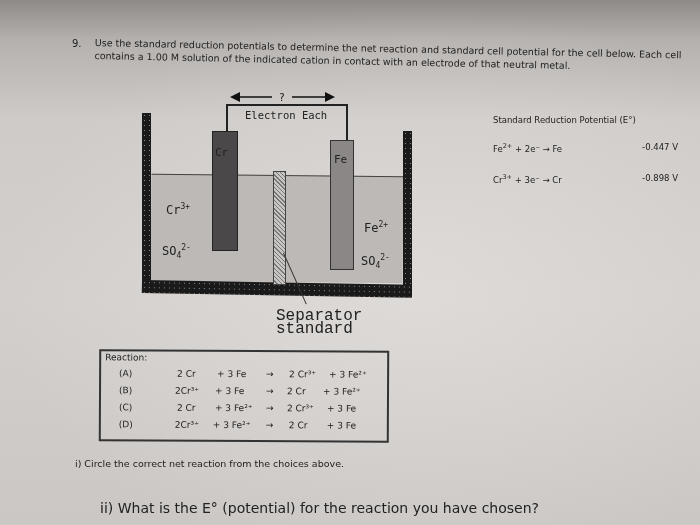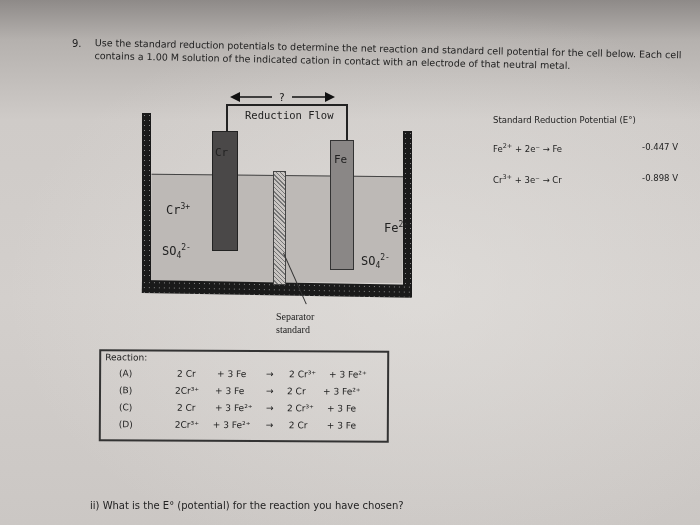--- a/index.html
+++ b/index.html
@@ -25,35 +25,35 @@
   .tank-bottom { position:absolute; left:142px; top:280px; width:270px; height:13px; background:#1a1a1a; transform:rotate(1deg); transform-origin:left top; }
   .dots { background-image: radial-gradient(#888 0.8px, transparent 1px); background-size:5px 5px; }
   .solution { position:absolute; left:151px; top:175px; width:252px; height:106px; background:#bdb9b6; border-top:1px solid #444; transform:rotate(0.6deg); }
   .electrode-cr { position:absolute; left:212px; top:131px; width:24px; height:118px; background:#4a4848; border:1px solid #222; }
   .electrode-fe { position:absolute; left:330px; top:140px; width:22px; height:128px; background:#8a8786; border:1px solid #333; }
   .el-label { position:absolute; font-size:11px; font-family:"DejaVu Sans Mono", monospace; }
   .separator { position:absolute; left:273px; top:171px; width:11px; height:112px; background: repeating-linear-gradient(45deg, #c9c5c2 0 2px, #777 2px 3px); border:1px solid #444; }
   .ion { position:absolute; font-size:12px; font-family:"DejaVu Sans Mono", monospace; }
   .ion sup { font-size:8px; }
   .ion sub { font-size:8px; }
-  .sep-label { position:absolute; left:276px; top:310px; font-size:10px; line-height:13px; font-family:Liberation Serif, serif; }
+  .sep-label { position:absolute; left:276px; top:310px; font-size:16px; line-height:13px; font-family:Liberation Mono, monospace; }
   .sep-line { position:absolute; left:283px; top:253px; width:1px; height:56px; background:#333; transform:rotate(-24deg); transform-origin:top; }
   
   .srp-title { position:absolute; left:493px; top:115px; font-size:8.5px; }
   .srp-row { position:absolute; left:493px; font-size:8.5px; width:185px; }
   .srp-row .eq { position:absolute; left:0; }
   .srp-row .val { position:absolute; right:0;margin-left:44px; }
   sup { font-size:6.5px; }
   
   .rxn-box { position:absolute; left:99px; top:350px; width:286px; height:88px; border:2px solid #333; transform:rotate(0.3deg); }
   .rxn-title { position:absolute; left:4px; top:1px; font-size:9px; }
   .rxn-row { position:absolute; left:0; width:286px; height:14px; font-size:9px; }
   .rxn-row span { position:absolute; }
   .q1 { position:absolute; left:75px; top:458px; font-size:9.5px; }
-  .q2 { position:absolute; left:90px; top:500px; font-size:10px; }
+  .q2 { position:absolute; left:100px; top:500px; font-size:14px; }
 </style>
 </head>
 <body>
 
 <div class="page">
 
   <div class="qnum">9.</div>
   <div class="intro">
     <span>Use the standard reduction potentials to determine the net reaction and standard cell potential for the cell below. Each cell</span>
     <span class="line2">contains a 1.00 M solution of the indicated cation in contact with an electrode of that neutral metal.</span>
@@ -61,38 +61,38 @@
 
   <div>
     <svg class="arrow" viewBox="0 0 105 12">
       <polygon points="0,6 10,1 10,11" fill="#111"></polygon>
       <line x1="8" y1="6" x2="42" y2="6" stroke="#111" stroke-width="1.5"></line>
       <line x1="62" y1="6" x2="96" y2="6" stroke="#111" stroke-width="1.5"></line>
       <polygon points="105,6 95,1 95,11" fill="#111"></polygon>
       <text x="52" y="10" font-size="10" text-anchor="middle" fill="#111">?</text>
     </svg>
     <div class="eflow-wire"></div>
-    <div class="eflow-label">Reduction Flow</div>
+    <div class="eflow-label">Electron Each</div>
 
     <div class="solution"></div>
     <div class="tank-left dots"></div>
     <div class="tank-right dots"></div>
     <div class="tank-bottom dots"></div>
 
     <div class="electrode-cr"></div>
     <div class="el-label" style="left:215px;top:146px;color:#222;">Cr</div>
     <div class="electrode-fe"></div>
     <div class="el-label" style="left:334px;top:153px;">Fe</div>
 
     <div class="separator"></div>
     <div class="sep-line"></div>
 
     <div class="ion" style="left:166px;top:202px;"><span>Cr</span><sup>3+</sup></div>
     <div class="ion" style="left:162px;top:243px;"><span>SO</span><sub>4</sub><sup>2-</sup></div>
-    <div class="ion" style="left:384px;top:220px;"><span>Fe</span><sup>2+</sup></div>
+    <div class="ion" style="left:364px;top:220px;"><span>Fe</span><sup>2+</sup></div>
     <div class="ion" style="left:361px;top:253px;"><span>SO</span><sub>4</sub><sup>2-</sup></div>
 
     <div class="sep-label">
       <div>Separator</div>
       <div>standard</div>
     </div>
   </div>
 
   <div>
     <div class="srp-title">Standard Reduction Potential (E°)</div>
@@ -135,15 +135,16 @@
     <div class="rxn-row" style="top:68px;">
       <span style="left:18px">(D)</span>
       <span style="left:74px">2Cr³⁺</span>
       <span style="left:112px">+ 3 Fe²⁺</span>
       <span style="left:165px">→</span>
       <span style="left:188px">2 Cr</span>
       <span style="left:226px">+ 3 Fe</span>
     </div>
   </div>
 
+  <div class="q1">i) Circle the correct net reaction from the choices above.</div>
   <div class="q2">ii) What is the E° (potential) for the reaction you have chosen?</div>
 
 </div>
 
 </body></html>

